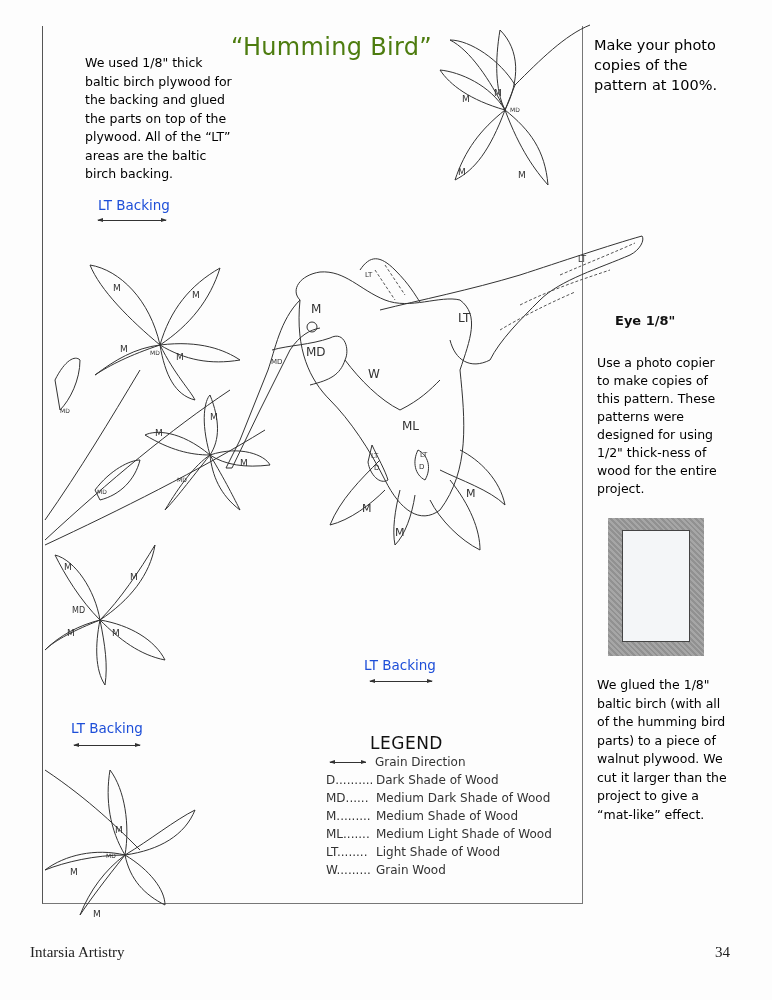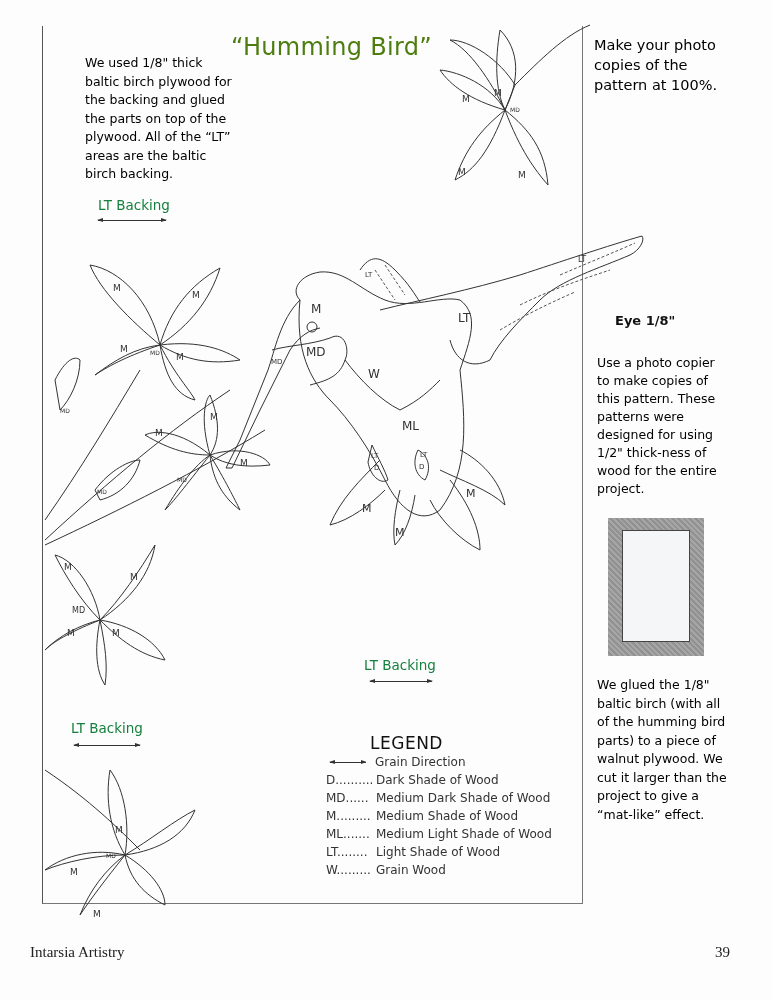--- a/index.html
+++ b/index.html
@@ -5,21 +5,21 @@
   html, body { margin:0; padding:0; background:#fdfdfd; }
   body { width:772px; height:1000px; position:relative; overflow:hidden; font-family:"DejaVu Sans", sans-serif; color:#2a2a2a; }
   .frame { position:absolute; left:42px; top:26px; width:539px; height:877px; border-left:1.5px solid #555; border-bottom:1.5px solid #777; border-right:1.5px solid #777; border-top:none; }
   .title { position:absolute; left:231px; top:33px; font-size:24px; color:#4d7c0f; letter-spacing:0.3px; }
   .note { position:absolute; font-size:12.5px; line-height:18.5px; color:#000000; }
   .note-left { left:85px; top:54px; width:150px; }
   .note-right-top { left:594px; top:35px; width:150px; font-size:14.5px; line-height:20px; }
   .eye-label { position:absolute; left:615px; top:313px; font-size:13px; font-weight:bold; color:#111; }
   .note-right-mid { left:597px; top:354px; width:130px; line-height:18px; }
   .note-right-bot { left:597px; top:676px; width:130px; line-height:18.5px; }
-  .backing { position:absolute; font-size:13.5px; color:#15803d; }
+  .backing { position:absolute; font-size:13.5px; color:#1d4ed8; }
   .arrow { position:absolute; height:1px; background:#333; }
   .arrow::before, .arrow::after { content:""; position:absolute; top:-2px; border-top:2.5px solid transparent; border-bottom:2.5px solid transparent; }
   .arrow::before { left:-1px; border-right:6px solid #333; }
   .arrow::after { right:-1px; border-left:6px solid #333; }
   .mat { position:absolute; left:608px; top:518px; width:96px; height:138px; background:#9a9a9a; background-image:repeating-linear-gradient(45deg, rgba(255,255,255,0.12) 0 2px, rgba(0,0,0,0.06) 2px 4px); }
   .mat-inner { position:absolute; left:14px; top:12px; width:66px; height:110px; background:#f4f6f8; border:1px solid #444; }
   .legend { position:absolute; left:326px; top:733px; width:240px; }
   .legend-title { margin-left:44px; font-size:17px; font-weight:normal; color:#111; letter-spacing:0.5px; }
   .legend-row { display:flex; font-size:12px; line-height:18px; color:#333; }
   .legend-key { width:50px; white-space:nowrap; overflow:hidden; }
@@ -202,13 +202,13 @@
     <div class="legend-key">LT........</div>
     <div>Light Shade of Wood</div>
   </div>
   <div class="legend-row">
     <div class="legend-key">W.........</div>
     <div>Grain Wood</div>
   </div>
 </div>
 
 <div class="footer footer-left">Intarsia Artistry</div>
-<div class="footer footer-right">39</div>
+<div class="footer footer-right">34</div>
 
 </body></html>

